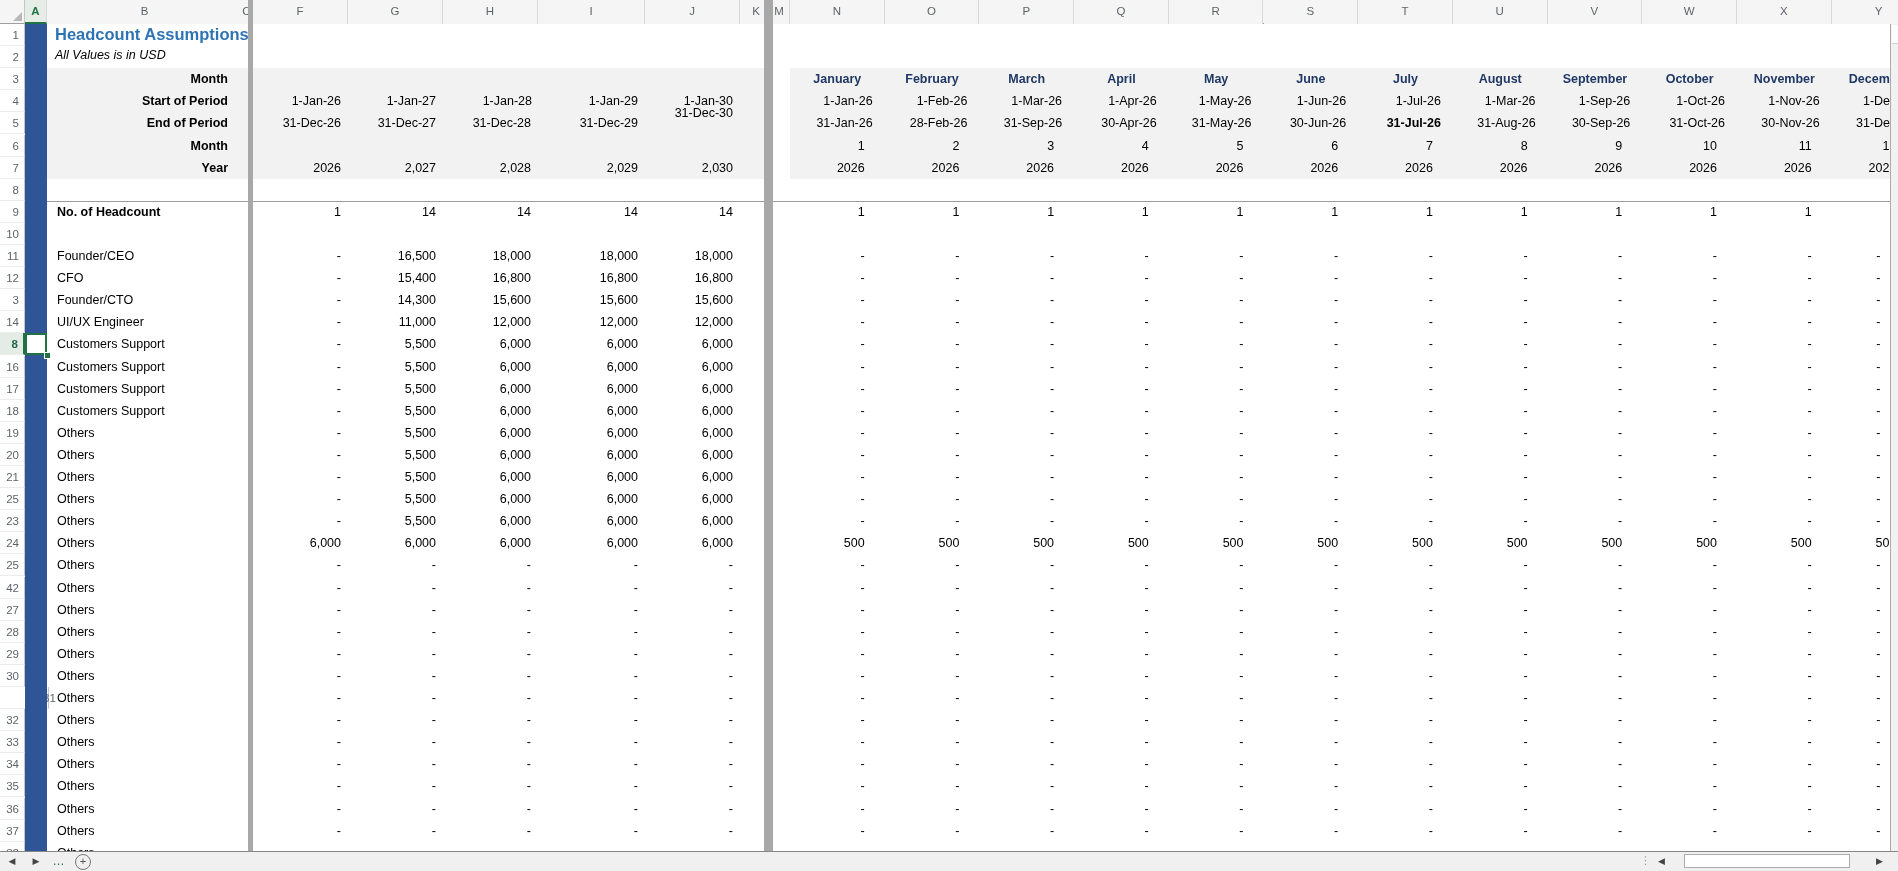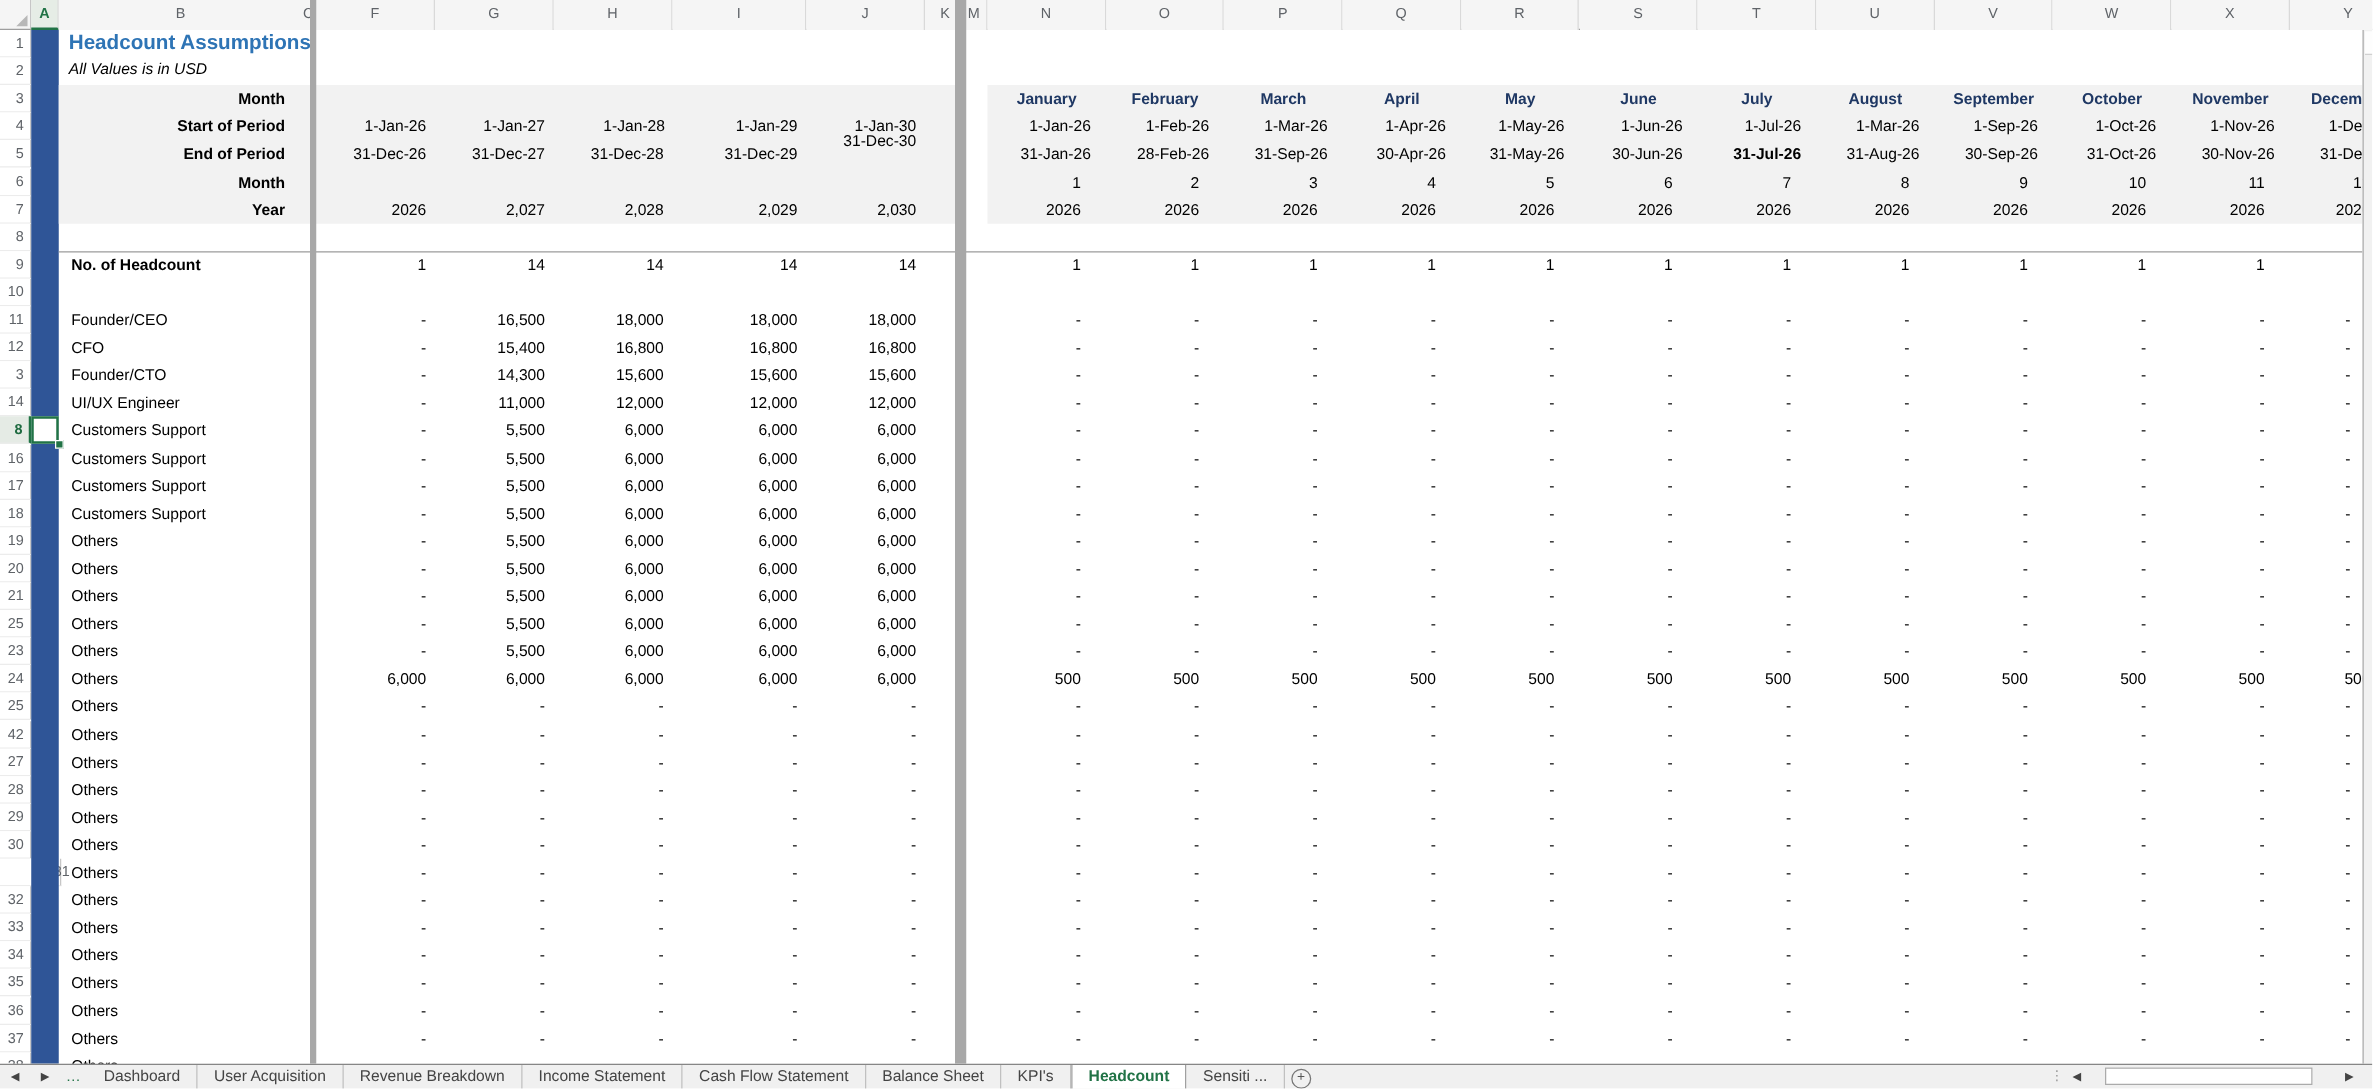--- a/index.html
+++ b/index.html
@@ -819,31 +819,20 @@
   <div id="divider2" class="pane-divider" style="left: 764px; width: 9px; height: 851px;"></div>
 
   <div id="vscroll" style="left: 1890px; width: 8px; height: 827px;">
       <div id="vscroll-btn"></div>
     </div>
 
   <div id="tabbar" style="top: 851px; height: 20px;">
     <div class="tabnav">◀</div>
     <div class="tabnav">▶</div>
     <div class="tabmore">…</div>
-    <div id="tabs-container" style="display:flex">
-        <div class="sheettab">Dashboard</div>
-        <div class="sheettab">User Acquisition</div>
-        <div class="sheettab">Revenue Breakdown</div>
-        <div class="sheettab">Income Statement</div>
-        <div class="sheettab">Cash Flow Statement</div>
-        <div class="sheettab">Balance Sheet</div>
-        <div class="sheettab">KPI's</div>
-        <div class="sheettab active">Headcount</div>
-        <div class="sheettab">Sensiti ...</div>
-      </div>
     <div class="addsheet"><span>+</span></div>
   </div>
   <div id="hscroll-group" style="left: 1640px; width: 258px;">
     <div id="hs-dots">⋮</div>
     <div id="hs-left">◀</div>
     <div id="hs-thumb"></div>
     <div id="hs-right">▶</div>
   </div>
 </div>
 

